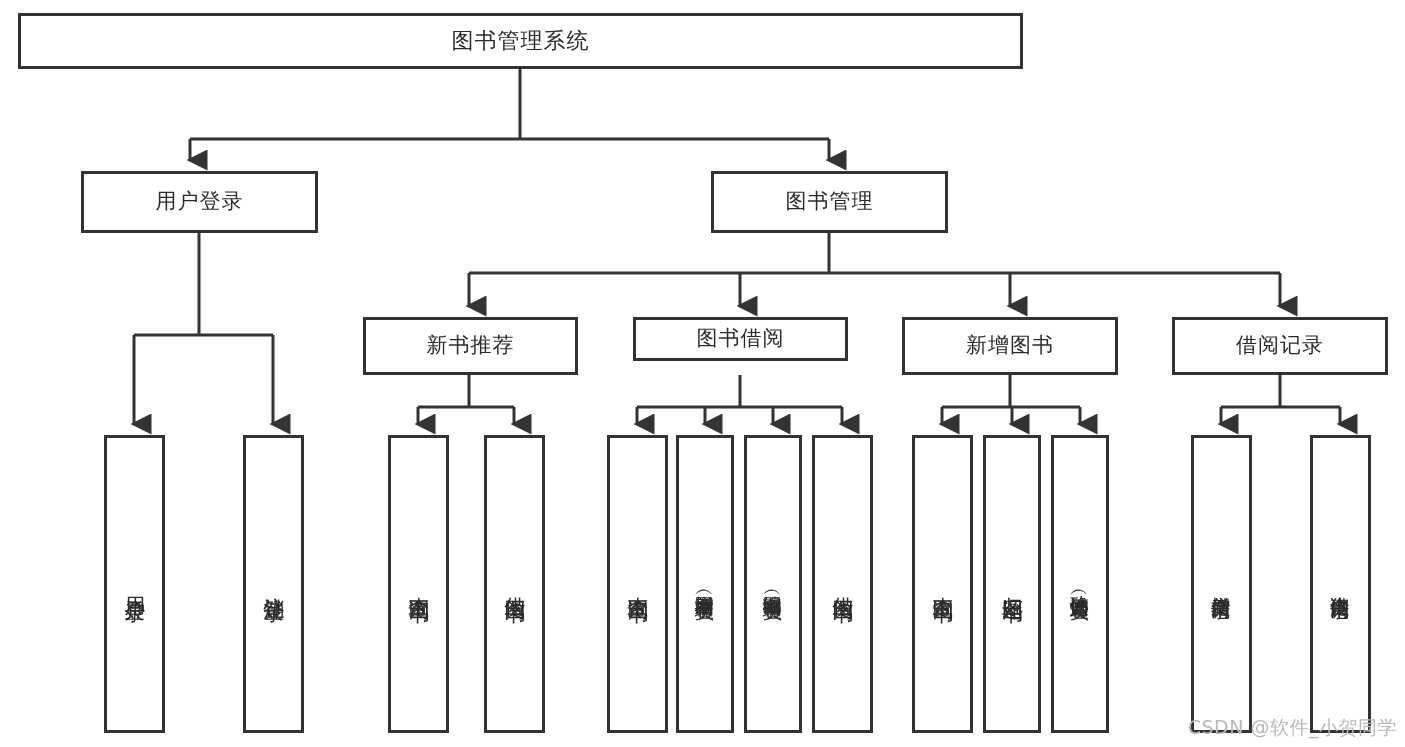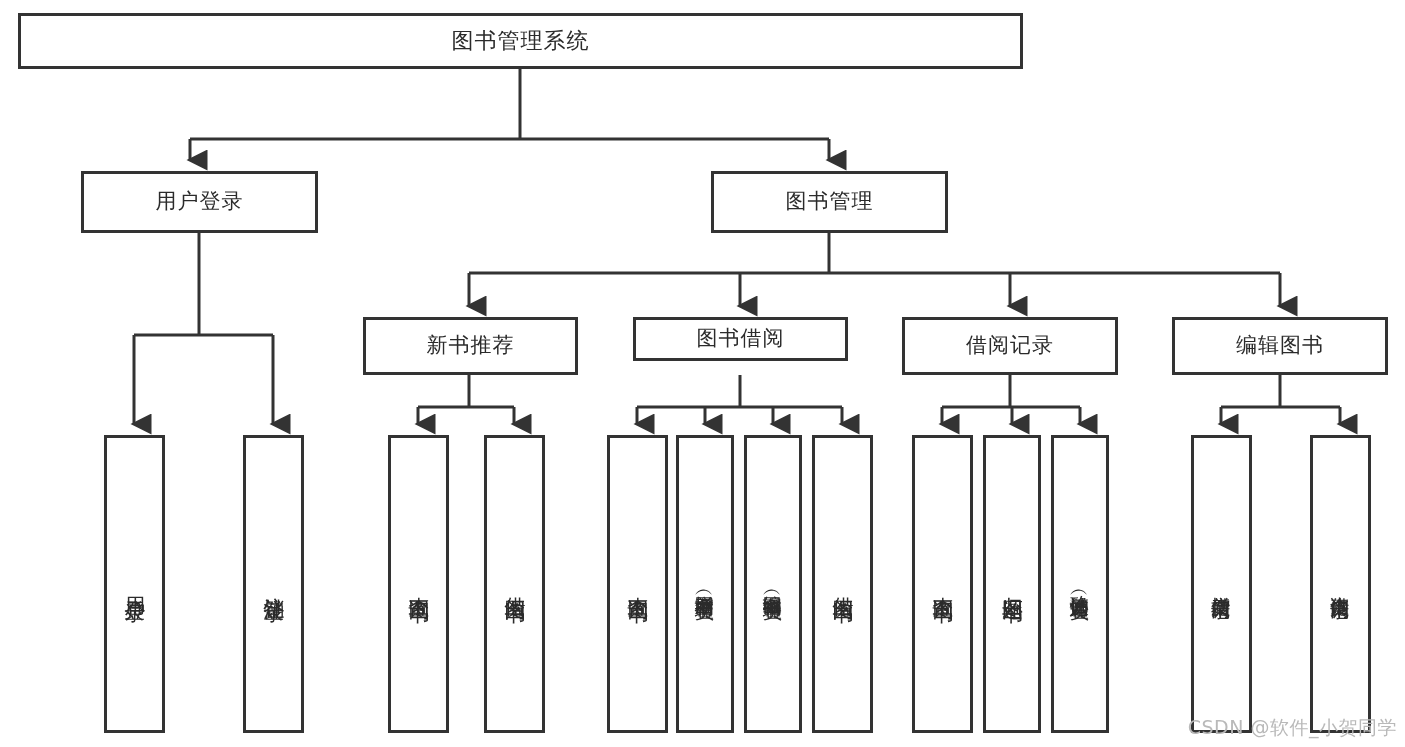--- a/index.html
+++ b/index.html
@@ -149,24 +149,24 @@
     <span>图书管理</span>
   </div>
 
   <div class="node horiz" style="left:363px; top:317px; width:215px; height:58px;">
     <span>新书推荐</span>
   </div>
   <div class="node horiz" style="left:633px; top:317px; width:215px; height:44px;">
     <span>图书借阅</span>
   </div>
   <div class="node horiz" style="left:902px; top:317px; width:216px; height:58px;">
+    <span>新增图书</span>
+  </div>
+  <div class="node horiz" style="left:1172px; top:317px; width:216px; height:58px;">
     <span>借阅记录</span>
-  </div>
-  <div class="node horiz" style="left:1172px; top:317px; width:216px; height:58px;">
-    <span>编辑图书</span>
   </div>
 
   <div class="leaf" style="left:104px; top:435px; width:61px; height:298px;">
     <span class="vtext">用户登录</span>
   </div>
   <div class="leaf" style="left:243px; top:435px; width:61px; height:298px;">
     <span class="vtext">注销登录</span>
   </div>
   <div class="leaf" style="left:388px; top:435px; width:61px; height:298px;">
     <span class="vtext">查询图书</span>

